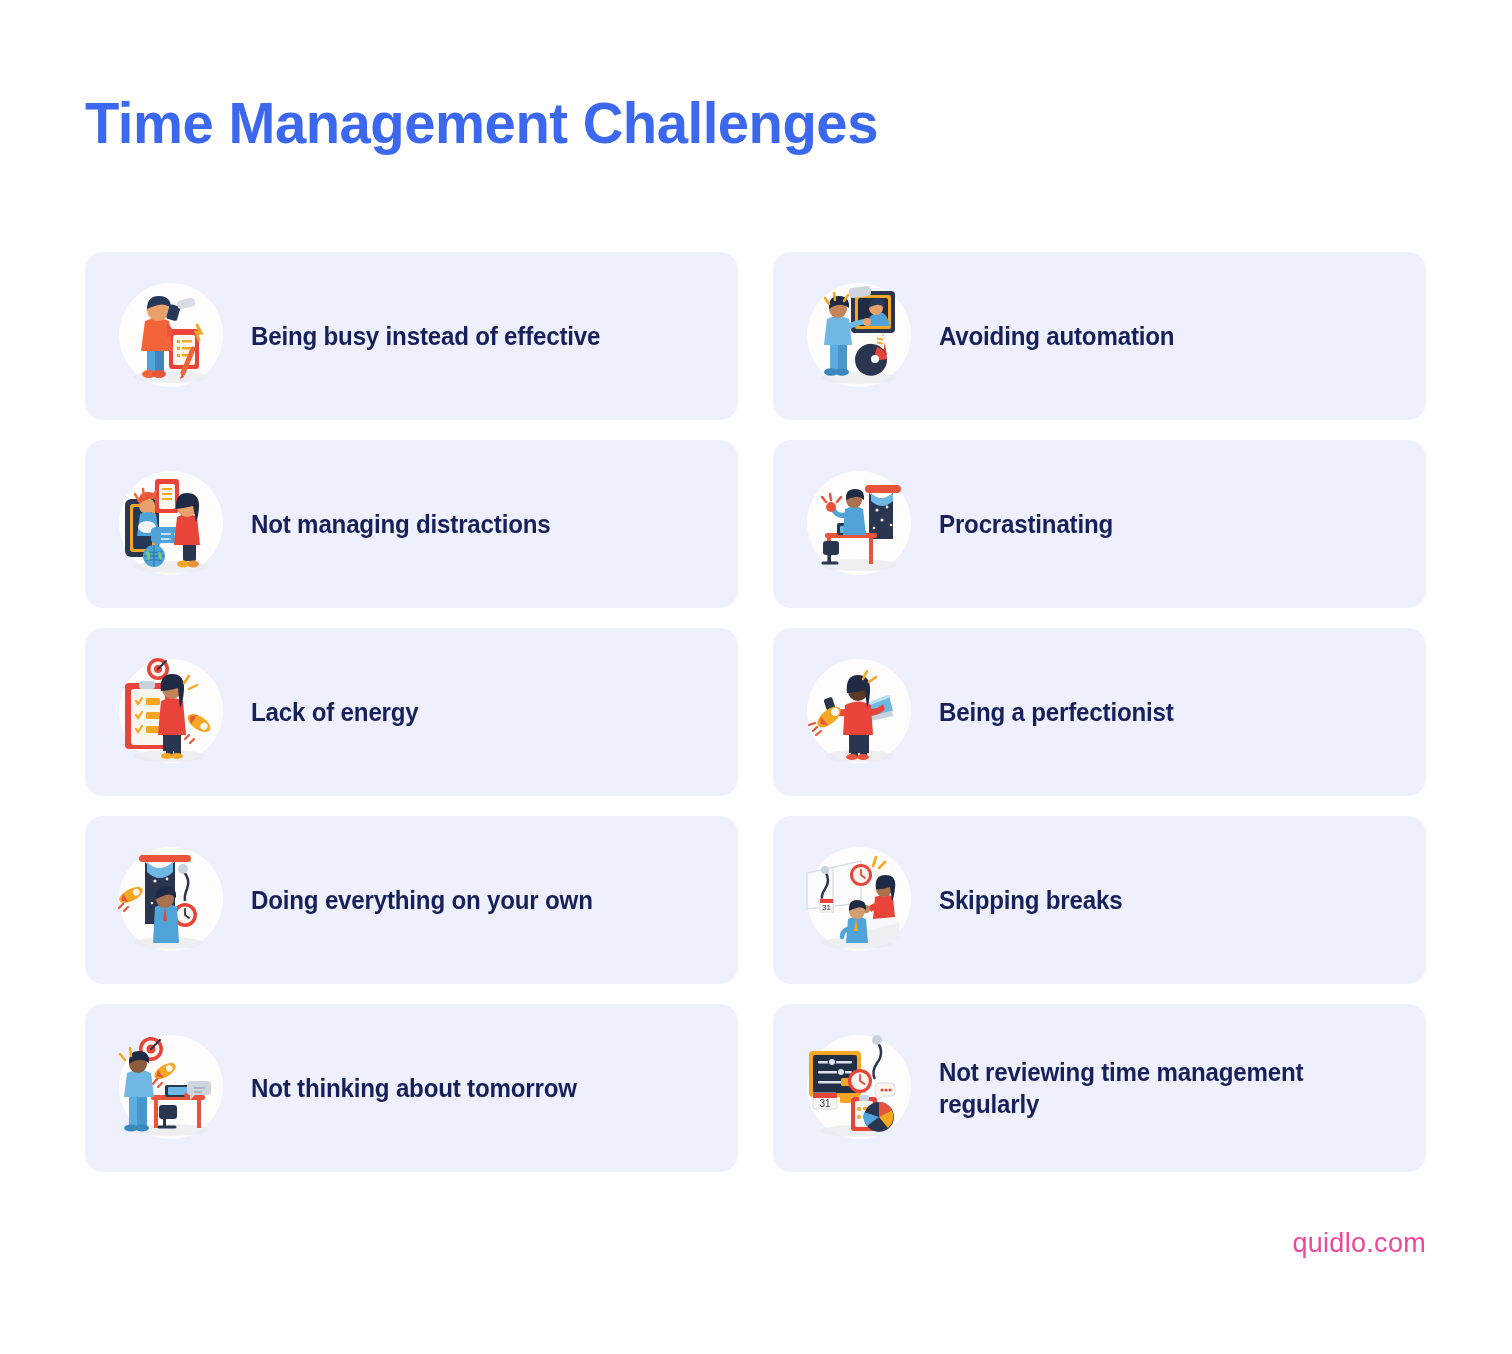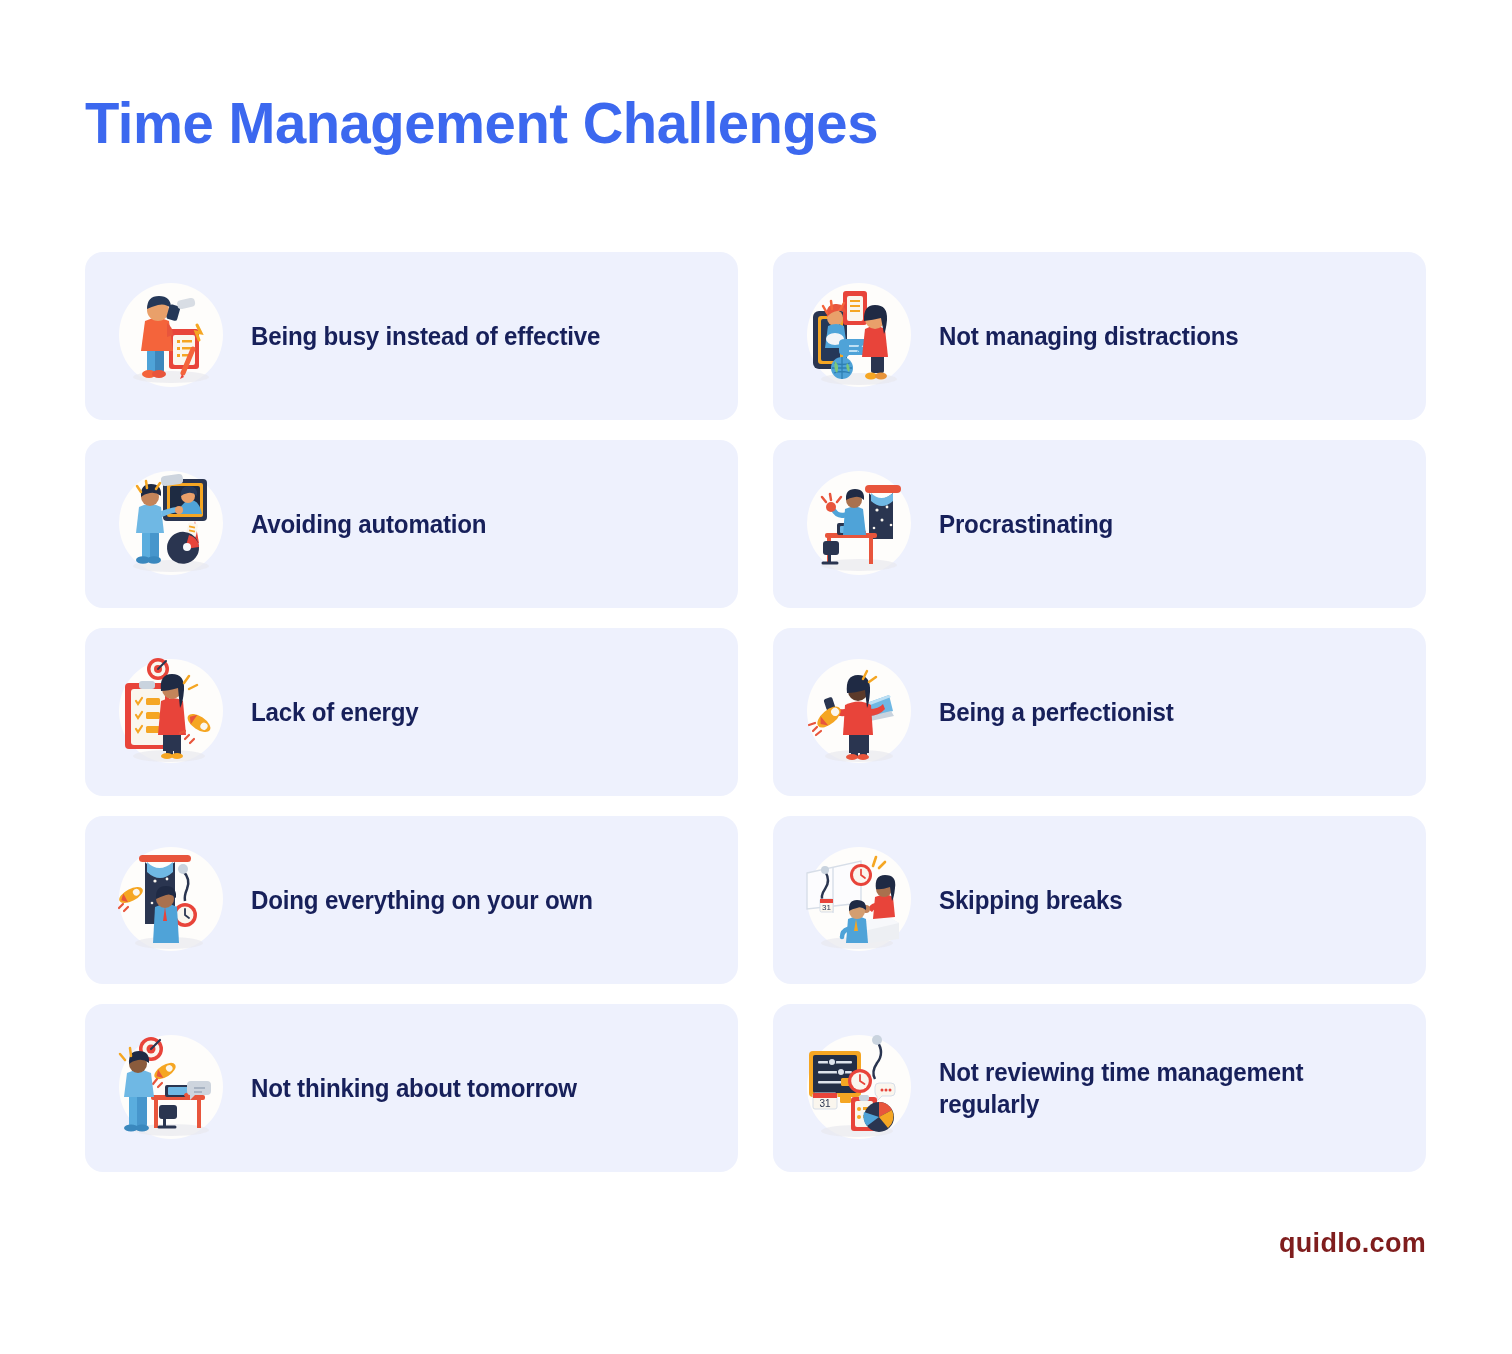--- a/index.html
+++ b/index.html
@@ -56,22 +56,22 @@
     font-size:25px; font-weight:bold;
     color:#17205A;
     line-height:1.28;
     letter-spacing:-0.2px;
     transform:scaleX(0.965);
     transform-origin:left center;
   }
 
   .watermark {
     position:absolute; right:86px; top:1228px;
-    font-size:27px; color:#7f1d1d; letter-spacing:0.3px;
-    font-weight:700;
+    font-size:27px; color:#ec4899; letter-spacing:0.3px;
+    font-weight:400;
   }
 </style>
 </head>
 <body>
 
 <div class="page">
 
   <div class="page-title">Time Management Challenges</div>
 
   <div class="grid">
@@ -98,20 +98,54 @@
           <ellipse cx="48" cy="97" rx="7" ry="4" fill="#E8553C"></ellipse>
           <path d="M34 44 q12 -6 24 0 l4 30 h-32 z" fill="#F4643B"></path>
           <path d="M56 46 q6 4 6 12 l-6 2z" fill="#E8553C"></path>
           <circle cx="47" cy="33" r="11" fill="#E9A06A"></circle>
           <path d="M36 32 q0 -13 12 -13 q12 0 12 12 q-6 -5 -13 -3 q-7 2 -11 4z" fill="#253858"></path>
           <rect x="57" y="28" width="11" height="15" rx="2.5" fill="#253858" transform="rotate(16 62 35)"></rect>
           <rect x="66" y="22" width="18" height="9" rx="4" fill="#D8DDE4" transform="rotate(-12 75 26)"></rect>
         </svg>
       </div>
       <div class="card-label">Being busy instead of effective</div>
+    </div>
+
+    <div class="card">
+      <div class="illus-wrap">
+        <div class="disc"></div>
+        <svg width="118" height="118" viewBox="0 0 118 118">
+          <ellipse cx="60" cy="101" rx="38" ry="6" fill="#E8E8EE" opacity=".7"></ellipse>
+          <rect x="52" y="14" width="44" height="42" rx="4" fill="#2A3550"></rect>
+          <rect x="56" y="18" width="36" height="34" rx="2" fill="#F5A623"></rect>
+          <rect x="59" y="21" width="30" height="28" rx="2" fill="#1E2B42"></rect>
+          <path d="M66 49 q6 -14 14 -14 q8 0 11 14z" fill="#4FA3D8"></path>
+          <circle cx="77" cy="31" r="7" fill="#E9A06A"></circle>
+          <path d="M70 31 q-1 -10 8 -10 q9 0 8 10 q-4 -4 -9 -3 q-5 1 -7 3z" fill="#253858"></path>
+          <rect x="50" y="10" width="22" height="10" rx="4" fill="#CED5DE" transform="rotate(-8 61 15)"></rect>
+          <path d="M84 56 l4 22 l-10 2 z" fill="#E8443A"></path>
+          <rect x="76" y="58" width="10" height="14" rx="2" fill="#FAF6EE" transform="rotate(12 81 65)"></rect>
+          <rect x="78" y="61" width="6" height="1.8" fill="#F5A623" transform="rotate(12 81 62)"></rect>
+          <rect x="78" y="65" width="6" height="1.8" fill="#F5A623" transform="rotate(12 81 66)"></rect>
+          <path d="M66 68 a16 16 0 1 0 22 14 a16 16 0 0 0 -22 -14z" fill="#2A3550"></path>
+          <path d="M78 70 a14 14 0 0 1 10 12 l-14 2z" fill="#E8443A"></path>
+          <circle cx="76" cy="82" r="4" fill="#F7F9FB"></circle>
+          <rect x="31" y="66" width="9" height="28" rx="3" fill="#5AADDE"></rect>
+          <rect x="39" y="66" width="9" height="28" rx="3" fill="#4796CC"></rect>
+          <ellipse cx="32" cy="95" rx="7" ry="3.8" fill="#3A88BE"></ellipse>
+          <ellipse cx="43" cy="95" rx="7" ry="3.8" fill="#3A88BE"></ellipse>
+          <path d="M28 42 q11 -6 22 0 l3 26 h-28z" fill="#6FB8E4"></path>
+          <path d="M50 46 q12 -4 16 -4 l1 5 q-8 1 -16 5z" fill="#6FB8E4"></path>
+          <circle cx="68" cy="45" r="4" fill="#E9A06A"></circle>
+          <circle cx="39" cy="32" r="9" fill="#C4845A"></circle>
+          <path d="M30 32 q-1 -13 10 -13 q11 0 10 12 q-5 -4 -11 -3 q-6 1 -9 4z" fill="#1F2A44"></path>
+          <path d="M30 27 l-4 -6 M36 23 l-1 -7 M45 24 l4 -6" stroke="#F5A623" stroke-width="2.5" stroke-linecap="round"></path>
+        </svg>
+      </div>
+      <div class="card-label">Avoiding automation</div>
     </div>
 
     <div class="card">
       <div class="illus-wrap">
         <div class="disc"></div>
         <svg width="118" height="118" viewBox="0 0 118 118">
           <ellipse cx="60" cy="102" rx="38" ry="6" fill="#E8E8EE" opacity=".7"></ellipse>
           <rect x="14" y="34" width="34" height="58" rx="6" fill="#2A3550"></rect>
           <rect x="19" y="39" width="25" height="48" rx="3" fill="#F5A623"></rect>
           <rect x="22" y="42" width="19" height="42" rx="2" fill="#253858"></rect>
@@ -135,54 +169,20 @@
           <path d="M58 76 l3 -12 l3 4z" fill="#4FA3D8"></path>
           <rect x="72" y="60" width="13" height="36" rx="2" fill="#2A3550"></rect>
           <path d="M66 52 q10 -6 20 0 l3 28 h-26z" fill="#E8443A"></path>
           <circle cx="76" cy="42" r="10" fill="#E9A06A"></circle>
           <path d="M65 44 q-1 -16 11 -16 q13 0 12 15 q-1 10 -3 14 l-3 -16 q-8 2 -17 3z" fill="#1F2A44"></path>
           <ellipse cx="72" cy="99" rx="6" ry="3.5" fill="#F5A623"></ellipse>
           <ellipse cx="82" cy="99" rx="6" ry="3.5" fill="#E8943A"></ellipse>
         </svg>
       </div>
       <div class="card-label">Not managing distractions</div>
-    </div>
-
-    <div class="card">
-      <div class="illus-wrap">
-        <div class="disc"></div>
-        <svg width="118" height="118" viewBox="0 0 118 118">
-          <ellipse cx="60" cy="101" rx="38" ry="6" fill="#E8E8EE" opacity=".7"></ellipse>
-          <rect x="52" y="14" width="44" height="42" rx="4" fill="#2A3550"></rect>
-          <rect x="56" y="18" width="36" height="34" rx="2" fill="#F5A623"></rect>
-          <rect x="59" y="21" width="30" height="28" rx="2" fill="#1E2B42"></rect>
-          <path d="M66 49 q6 -14 14 -14 q8 0 11 14z" fill="#4FA3D8"></path>
-          <circle cx="77" cy="31" r="7" fill="#E9A06A"></circle>
-          <path d="M70 31 q-1 -10 8 -10 q9 0 8 10 q-4 -4 -9 -3 q-5 1 -7 3z" fill="#253858"></path>
-          <rect x="50" y="10" width="22" height="10" rx="4" fill="#CED5DE" transform="rotate(-8 61 15)"></rect>
-          <path d="M84 56 l4 22 l-10 2 z" fill="#E8443A"></path>
-          <rect x="76" y="58" width="10" height="14" rx="2" fill="#FAF6EE" transform="rotate(12 81 65)"></rect>
-          <rect x="78" y="61" width="6" height="1.8" fill="#F5A623" transform="rotate(12 81 62)"></rect>
-          <rect x="78" y="65" width="6" height="1.8" fill="#F5A623" transform="rotate(12 81 66)"></rect>
-          <path d="M66 68 a16 16 0 1 0 22 14 a16 16 0 0 0 -22 -14z" fill="#2A3550"></path>
-          <path d="M78 70 a14 14 0 0 1 10 12 l-14 2z" fill="#E8443A"></path>
-          <circle cx="76" cy="82" r="4" fill="#F7F9FB"></circle>
-          <rect x="31" y="66" width="9" height="28" rx="3" fill="#5AADDE"></rect>
-          <rect x="39" y="66" width="9" height="28" rx="3" fill="#4796CC"></rect>
-          <ellipse cx="32" cy="95" rx="7" ry="3.8" fill="#3A88BE"></ellipse>
-          <ellipse cx="43" cy="95" rx="7" ry="3.8" fill="#3A88BE"></ellipse>
-          <path d="M28 42 q11 -6 22 0 l3 26 h-28z" fill="#6FB8E4"></path>
-          <path d="M50 46 q12 -4 16 -4 l1 5 q-8 1 -16 5z" fill="#6FB8E4"></path>
-          <circle cx="68" cy="45" r="4" fill="#E9A06A"></circle>
-          <circle cx="39" cy="32" r="9" fill="#C4845A"></circle>
-          <path d="M30 32 q-1 -13 10 -13 q11 0 10 12 q-5 -4 -11 -3 q-6 1 -9 4z" fill="#1F2A44"></path>
-          <path d="M30 27 l-4 -6 M36 23 l-1 -7 M45 24 l4 -6" stroke="#F5A623" stroke-width="2.5" stroke-linecap="round"></path>
-        </svg>
-      </div>
-      <div class="card-label">Avoiding automation</div>
     </div>
 
     <div class="card">
       <div class="illus-wrap">
         <div class="disc"></div>
         <svg width="118" height="118" viewBox="0 0 118 118">
           <ellipse cx="60" cy="100" rx="38" ry="6" fill="#E8E8EE" opacity=".7"></ellipse>
           <rect x="66" y="20" width="36" height="8" rx="4" fill="#E8553C"></rect>
           <path d="M70 28 q10 12 24 0 l0 46 h-24z" fill="#2A3550"></path>
           <path d="M72 28 q10 10 22 0 l0 8 q-11 10 -22 0z" fill="#6FB8E4"></path>

